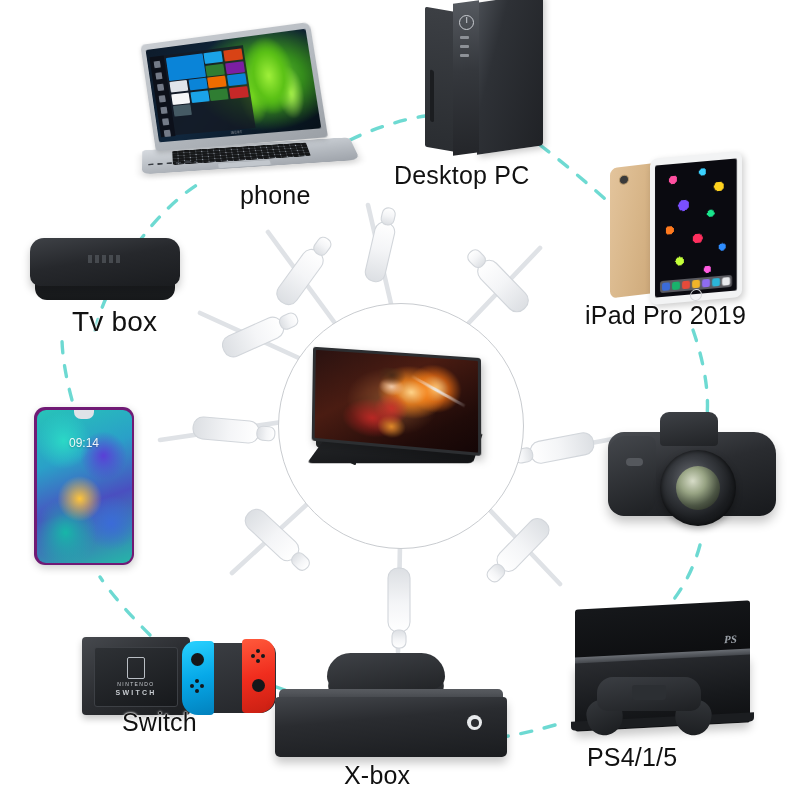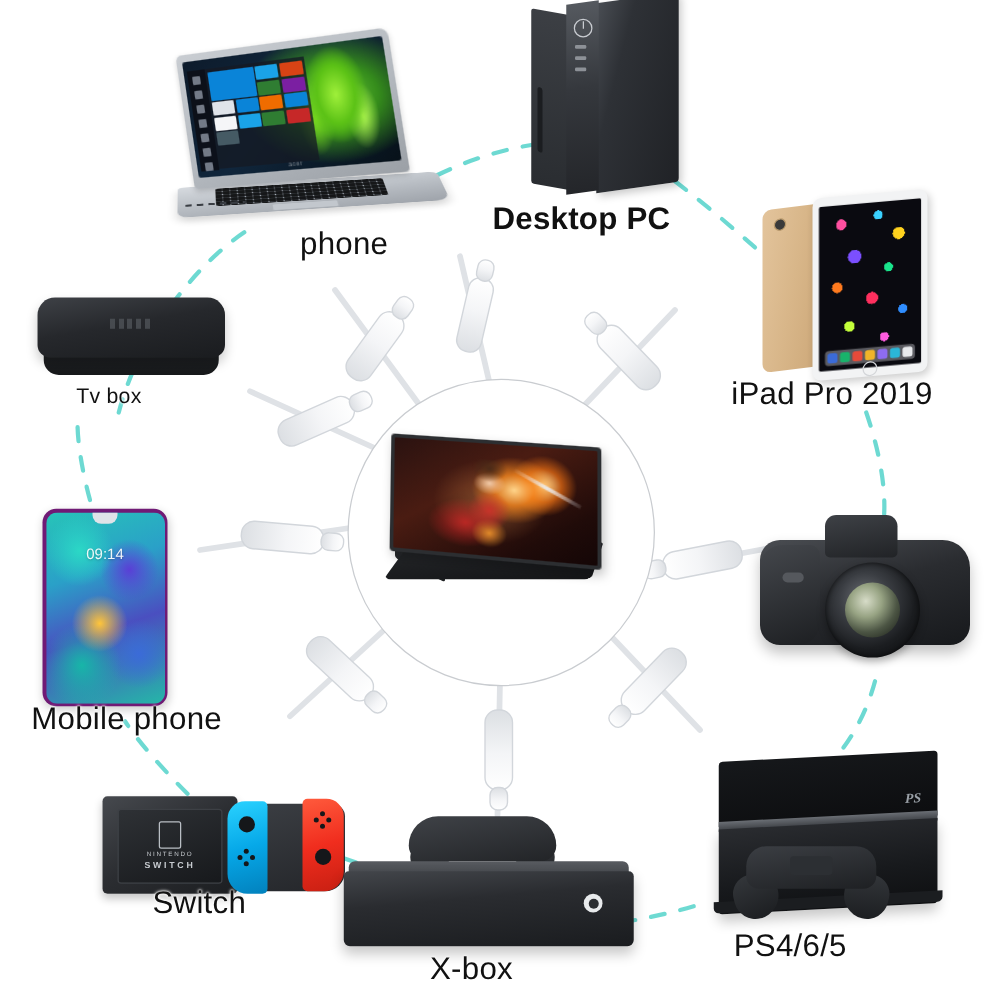--- a/index.html
+++ b/index.html
@@ -695,21 +695,20 @@
     <div class="cam-prism"></div>
     <div class="cam-grip">
       <div class="cam-shutter"></div>
     </div>
     <div class="cam-lens">
       <div class="cam-glass"></div>
     </div>
   </div>
 
   <div class="label" style="left:240px; top:183px; font-size:25px;">phone</div>
-  <div class="label" style="left:394px; top:163px; font-size:25px;font-weight:bold;">Desktop PC</div>
+  <div class="label" style="left:394px; top:163px; font-size:25px;">Desktop PC</div>
   <div class="label" style="left:585px; top:303px; font-size:25px;">iPad Pro 2019</div>
-  <div class="label" style="left:61px;  top:308px; font-size:17px;">Tv box</div>
-  <div class="label" style="left:25px;  top:563px; font-size:25px;">Mobile phone</div>
+  <div class="label" style="left:72px;  top:308px; font-size:28px;">Tv box</div>
   <div class="label" style="left:122px; top:710px; font-size:25px;">Switch</div>
   <div class="label" style="left:344px; top:763px; font-size:25px;">X-box</div>
-  <div class="label" style="left:587px; top:745px; font-size:25px;">PS4/6/5</div>
+  <div class="label" style="left:587px; top:745px; font-size:25px;">PS4/1/5</div>
 
 </div>
 
 </body></html>

